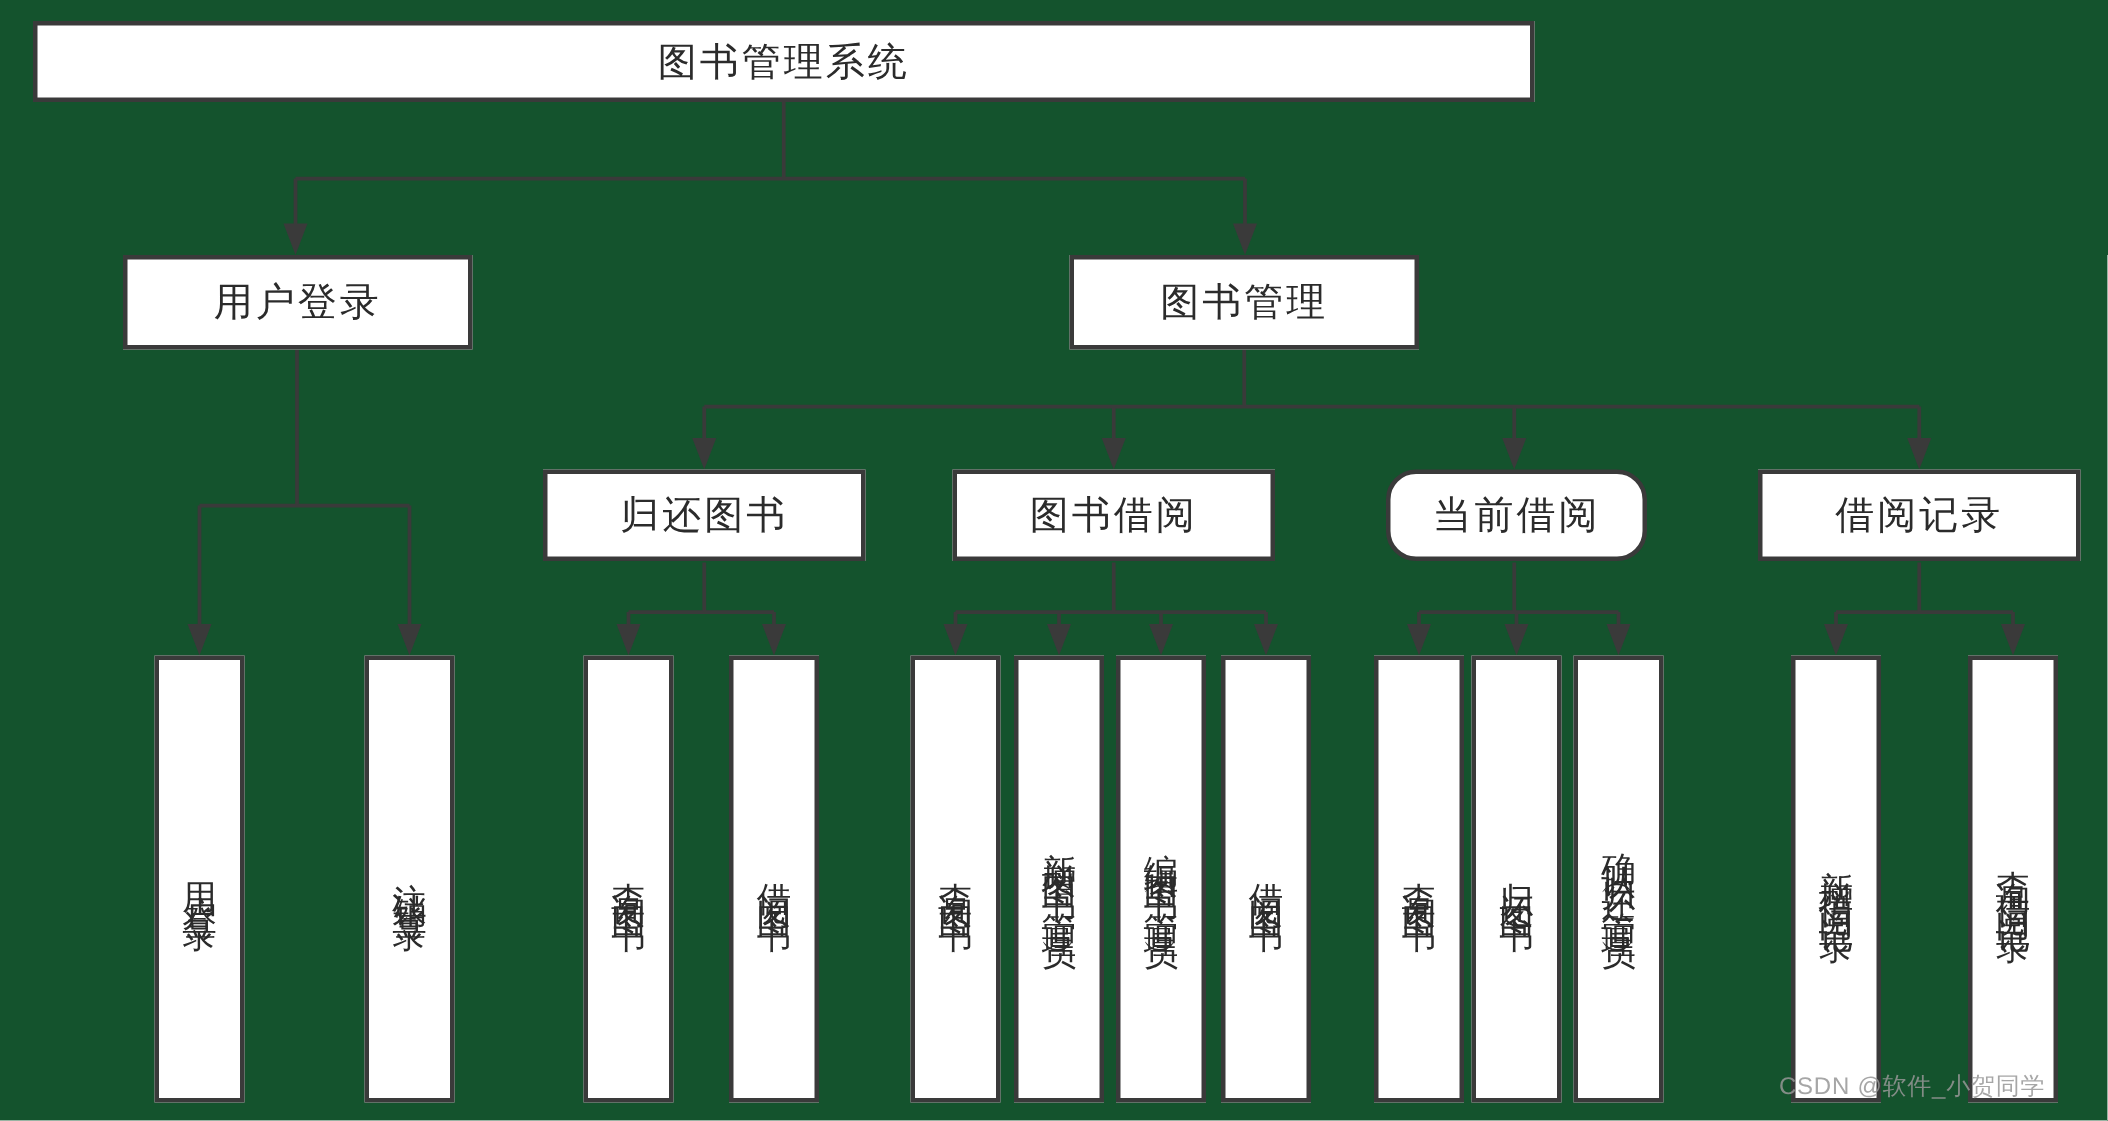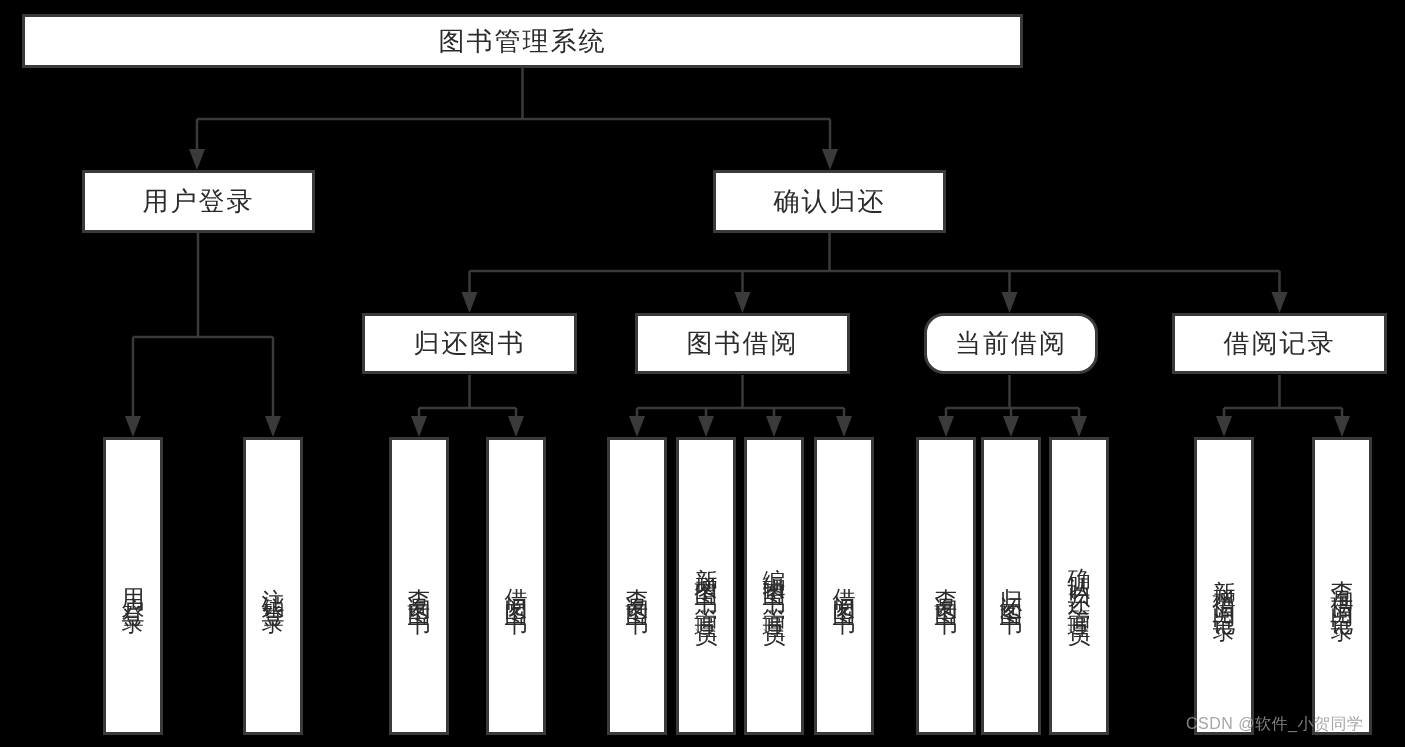--- a/index.html
+++ b/index.html
@@ -1,17 +1,17 @@
 <!DOCTYPE html>
 <html><head>
 <meta charset="utf-8">
 <style>
   html,body{margin:0;padding:0;background:#ffffff;}
   .stage{
-    position:relative;width:1405px;height:747px;background:#000000;overflow:hidden;
+    position:relative;width:1405px;height:747px;background:#14532d;overflow:hidden;
     font-family:"Liberation Sans","DejaVu Sans",sans-serif;color:#2b2b2b;
   }
   .stage svg{position:absolute;left:0;top:0;z-index:1;}
   .box{
     position:absolute;z-index:2;box-sizing:border-box;background:#ffffff;
     border:3px solid #3a3a3a;display:flex;align-items:center;justify-content:center;
     font-size:26px;letter-spacing:2px;white-space:nowrap;
   }
   .vbox{
     writing-mode:vertical-rl;text-orientation:mixed;
@@ -74,21 +74,21 @@
       <polygon points="1003,416 1019,416 1011,437"></polygon>
       <polygon points="1071,416 1087,416 1079,437"></polygon>
       <polygon points="1216,416 1232,416 1224,437"></polygon>
       <polygon points="1334,416 1350,416 1342,437"></polygon>
     </g>
   </svg>
 
   <div class="box p-root">图书管理系统</div>
 
   <div class="box p-userlogin">用户登录</div>
-  <div class="box p-bookmgmt">确认归还</div>
+  <div class="box p-bookmgmt">图书管理</div>
 
   <div class="box p-newbooks">归还图书</div>
   <div class="box p-borrow">图书借阅</div>
   <div class="box p-current">当前借阅</div>
   <div class="box p-records">借阅记录</div>
 
   <div class="box vbox leaf p-l1">用户登录</div>
   <div class="box vbox leaf p-l2">注销登录</div>
 
   <div class="box vbox leaf p-n1">查询图书</div>

